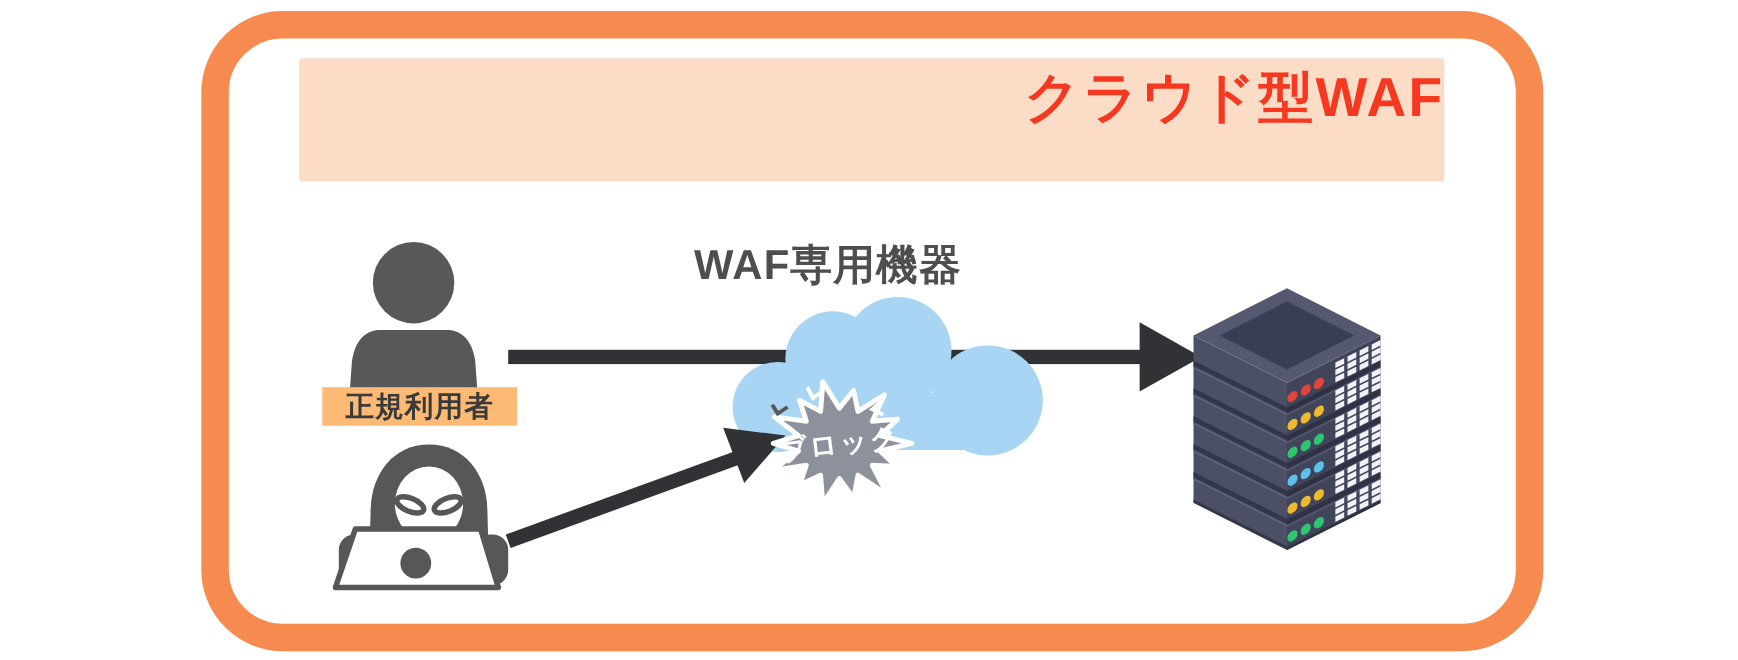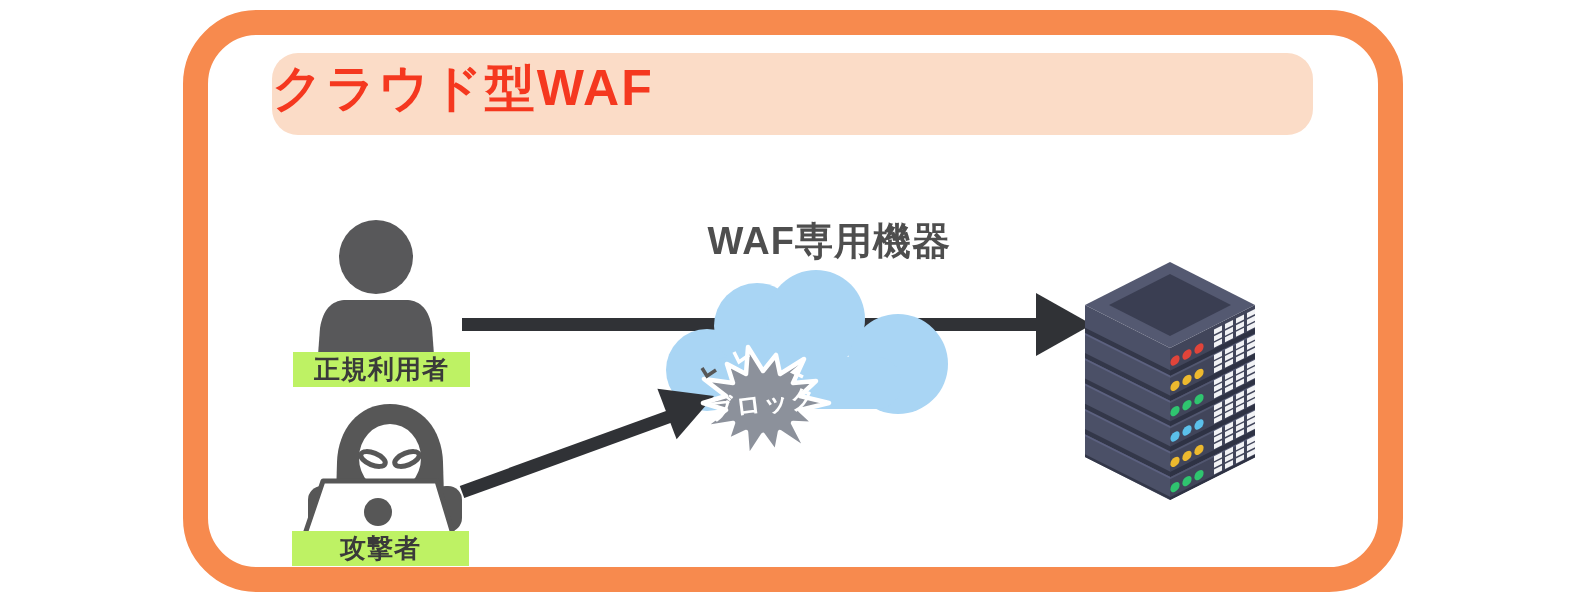--- a/index.html
+++ b/index.html
@@ -5,36 +5,36 @@
   html,body { margin:0; padding:0; background:#ffffff; }
   .canvas {
     position:relative; width:1580px; height:600px; background:#ffffff;
     font-family:"Liberation Sans", sans-serif; overflow:hidden;
   }
   .frame {
     position:absolute; left:183px; top:10px; width:1220px; height:582px;
     border:25px solid #F78A4E; border-radius:74px; box-sizing:border-box;
   }
   .banner {
-    position:absolute; left:272px; top:53px; width:1041px; height:82px;
-    background:#FBDCC7; border-radius:26px; text-align:left;
+    position:absolute; left:272px; top:53px; width:1041px; height:112px;
+    background:#FBDCC7; border-radius:2px; text-align:right;
   }
   .banner-title {
     font-size:50px; font-weight:bold; color:#F5381F;
     line-height:1.15; margin-top:7px; letter-spacing:2px;
   }
   .banner-subtitle {
     font-size:30px; font-weight:bold; color:#4A4A4A; letter-spacing:1px;
   }
   .waf-label {
-    position:absolute; left:631px; top:216px; width:320px; text-align:right;
+    position:absolute; left:631px; top:216px; width:320px; text-align:left;
     font-size:38px; font-weight:bold; color:#4E4E4E; letter-spacing:1px;
   }
   .tag {
-    position:absolute; background:#bef264; color:#3A3A3A; font-weight:bold;
+    position:absolute; background:#fdba74; color:#3A3A3A; font-weight:bold;
     text-align:center; width:177px; height:35px; font-size:26px;
     line-height:35px; letter-spacing:1px;
   }
   .tag.user { left:293px; top:352px; }
   .tag.attacker { left:292px; top:531px; }
   svg.abs { position:absolute; display:block; }
   .burst-text {
     font-family:"Liberation Sans", sans-serif; font-size:25px; font-weight:bold;
     fill:#ffffff; letter-spacing:2px;
   }
@@ -216,15 +216,14 @@
   <svg class="abs" style="left:300px;top:398px;width:170px;height:140px" viewBox="0 0 170 140">
     <path d="M 90,6 C 58,6 38,32 37,64 L 35,134 L 145,134 L 143,64 C 142,32 122,6 90,6 Z" fill="#575757"></path>
     <ellipse cx="90" cy="60" rx="31" ry="34" fill="#ffffff"></ellipse>
     <ellipse cx="73" cy="61" rx="13" ry="6" fill="#ffffff" stroke="#575757" stroke-width="5" transform="rotate(22 73 61)"></ellipse>
     <ellipse cx="107" cy="61" rx="13" ry="6" fill="#ffffff" stroke="#575757" stroke-width="5" transform="rotate(-22 107 61)"></ellipse>
     <rect x="8" y="88" width="30" height="46" rx="14" fill="#575757"></rect>
     <rect x="132" y="88" width="30" height="46" rx="14" fill="#575757"></rect>
     <path d="M 23,83 L 137,83 L 153,136 L 5,136 Z" fill="#ffffff" stroke="#575757" stroke-width="5" stroke-linejoin="round"></path>
     <circle cx="78" cy="114" r="14" fill="#575757"></circle>
   </svg>
-  <div class="tag attacker">攻撃者</div>
 
 </div>
 
 </body></html>

